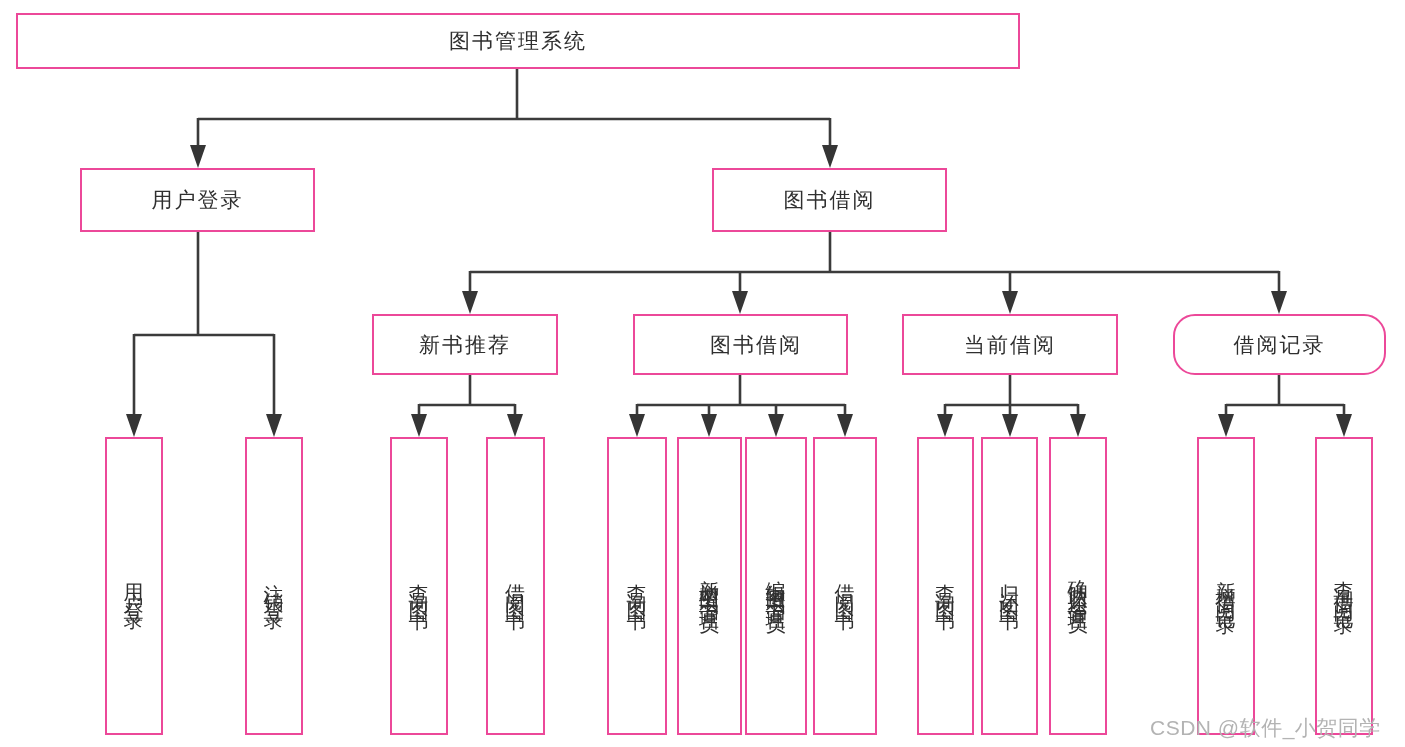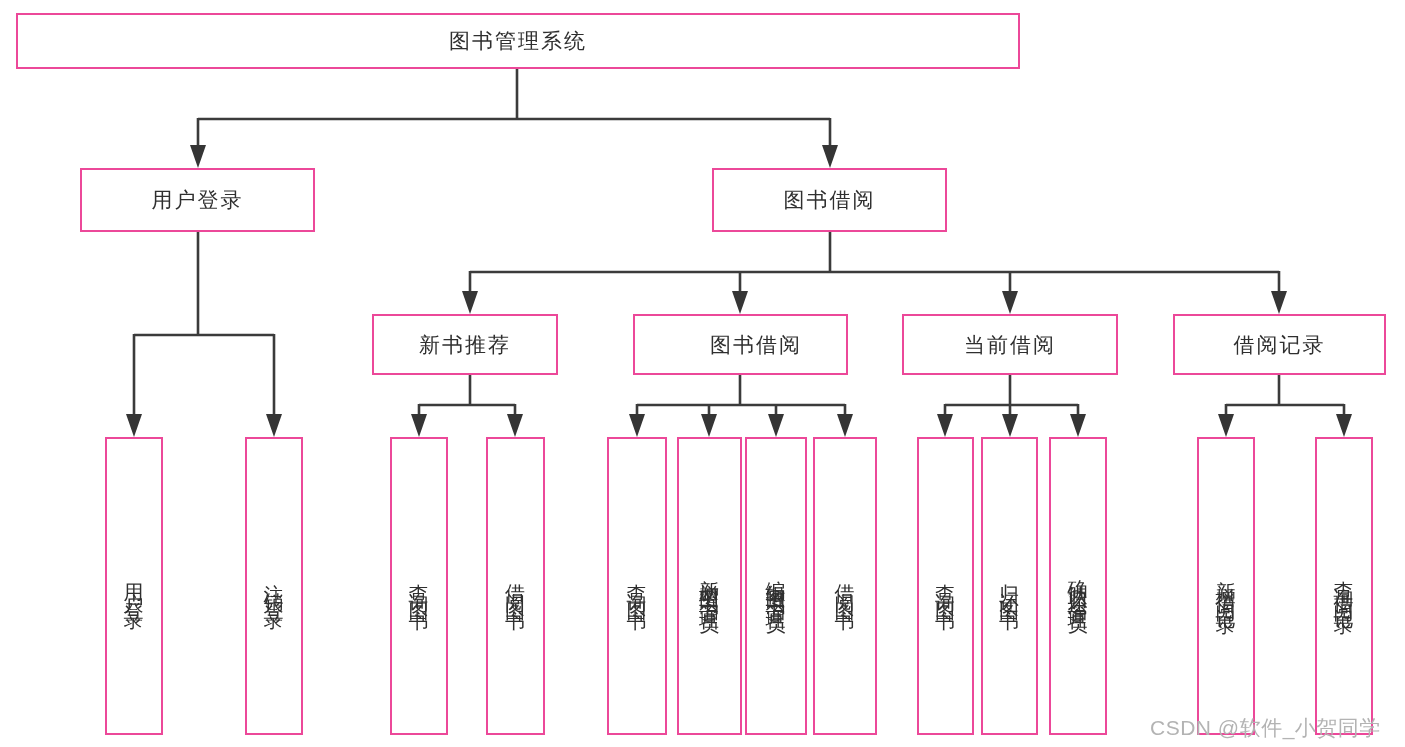--- a/index.html
+++ b/index.html
@@ -132,21 +132,21 @@
   </svg>
 
   <div class="box h" style="left:16px; top:13px; width:1004px; height:56px;">图书管理系统</div>
 
   <div class="box h" style="left:80px; top:168px; width:235px; height:64px;">用户登录</div>
   <div class="box h" style="left:712px; top:168px; width:235px; height:64px;">图书借阅</div>
 
   <div class="box h" style="left:372px; top:314px; width:186px; height:61px;">新书推荐</div>
   <div class="box h" style="left:633px; top:314px; width:215px; height:61px;padding-left:31px;">图书借阅</div>
   <div class="box h" style="left:902px; top:314px; width:216px; height:61px;">当前借阅</div>
-  <div class="box h" style="left:1173px; top:314px; width:213px; height:61px;">借阅记录</div>
+  <div class="box h" style="left:1173px; top:314px; width:213px; height:61px;border-radius:22px;">借阅记录</div>
 
   <div class="box v" style="left:105px; top:437px; width:58px; height:298px;">用户登录</div>
   <div class="box v" style="left:245px; top:437px; width:58px; height:298px;">注销登录</div>
 
   <div class="box v" style="left:390px; top:437px; width:58px; height:298px;">查询图书</div>
   <div class="box v" style="left:486px; top:437px; width:59px; height:298px;">借阅图书</div>
 
   <div class="box v" style="left:607px; top:437px; width:60px; height:298px;">查询图书</div>
   <div class="box v" style="left:677px; top:437px; width:65px; height:298px; letter-spacing:5px;">新增图书（管理员）</div>
   <div class="box v" style="left:745px; top:437px; width:62px; height:298px; letter-spacing:5px;">编辑图书（管理员）</div>

